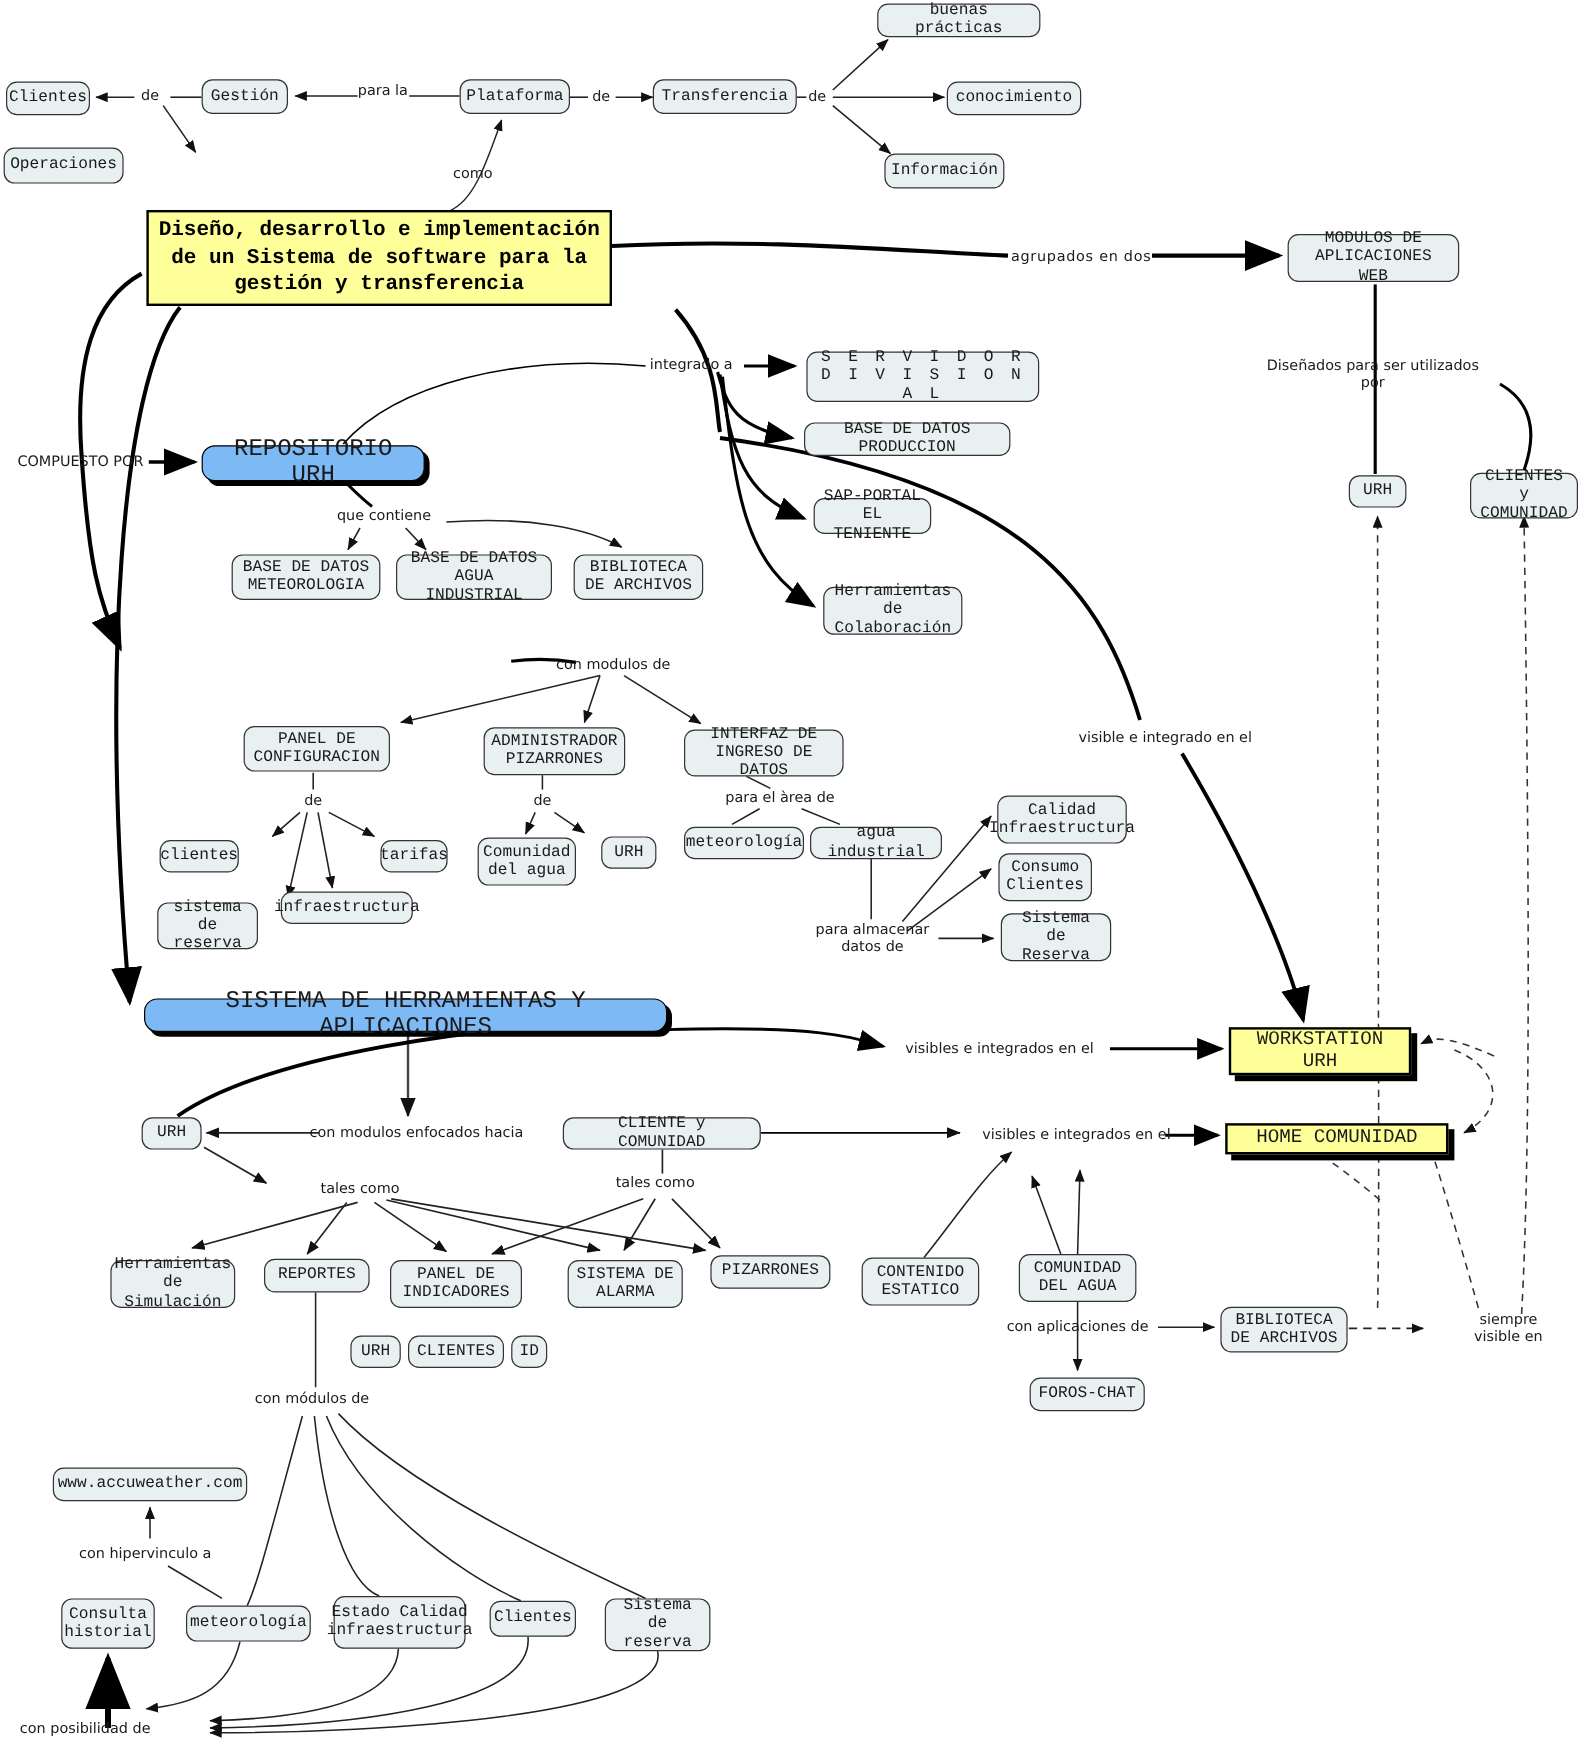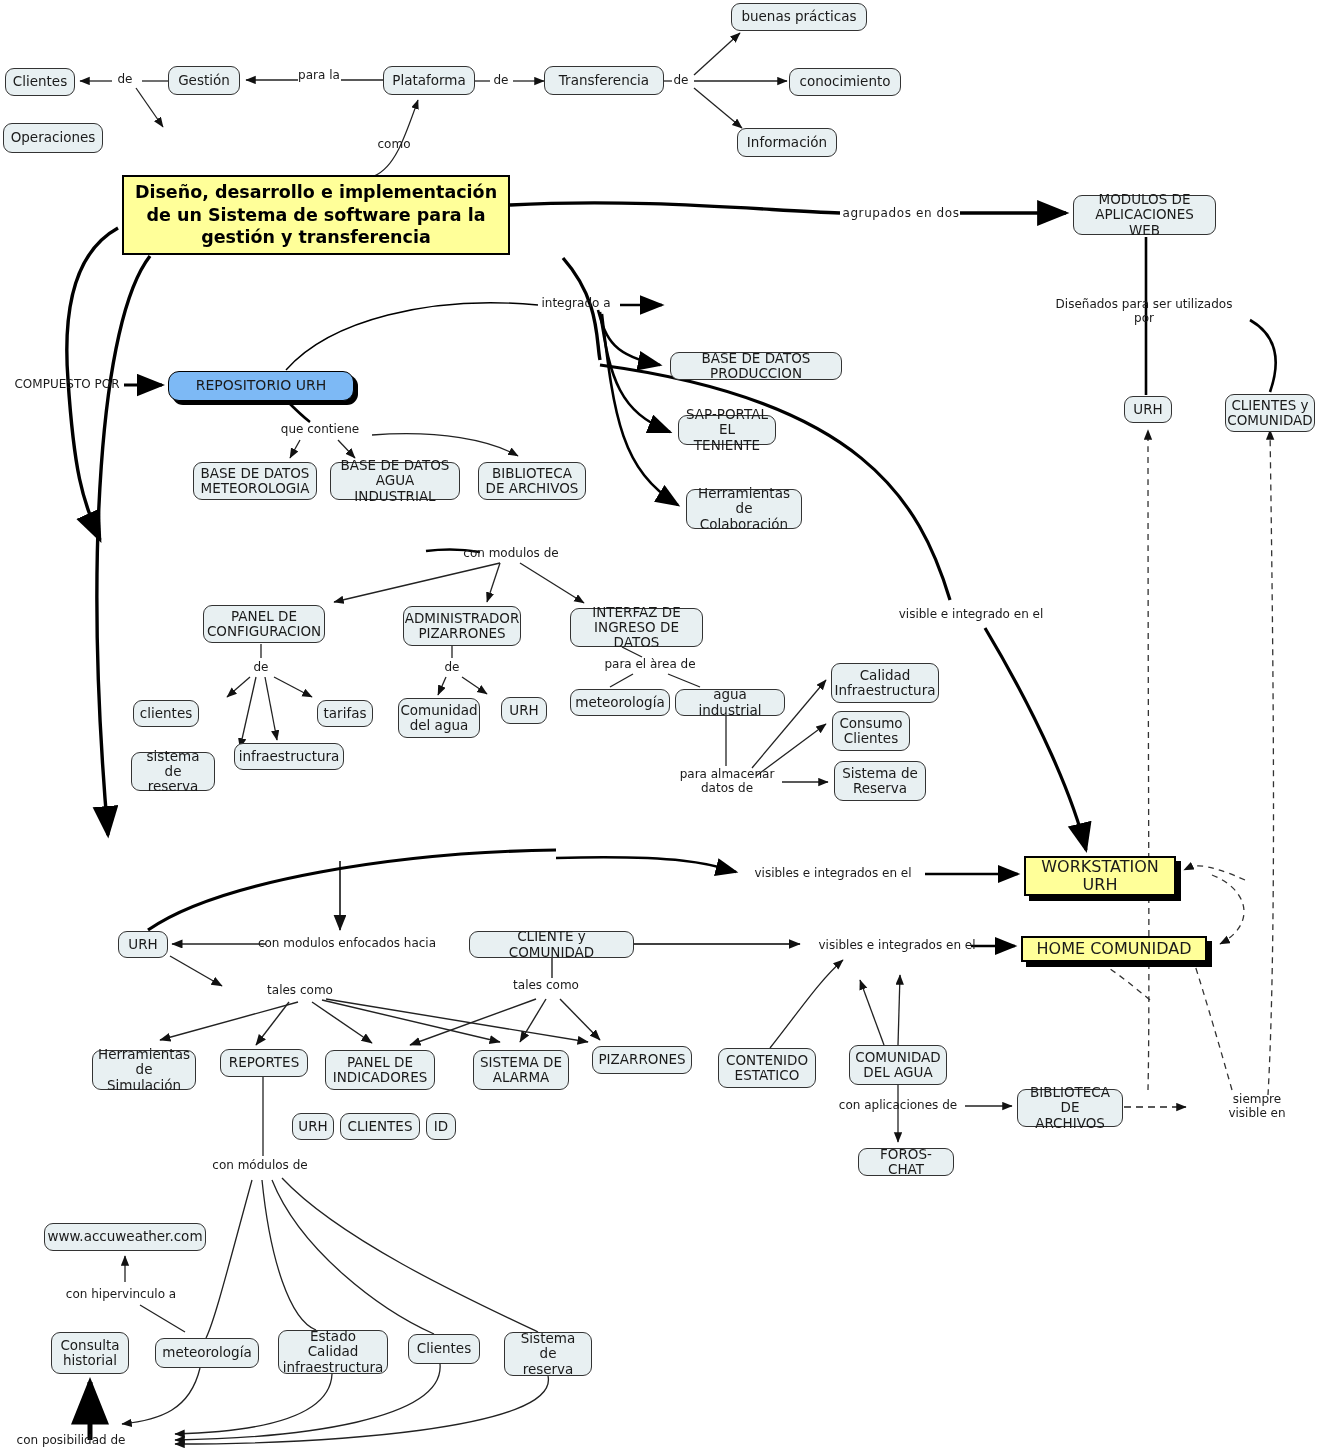--- a/index.html
+++ b/index.html
@@ -31,26 +31,27 @@
     justify-content: center;
     text-align: center;
     background: #e8f0f2;
     border: 1.3px solid #333333;
     border-radius: 9px;
     color: #1a1a1a;
     font-size: 13.5px;
     line-height: 1.12;
     padding: 2px 6px;
     white-space: pre-line;
+    font-family: Liberation Mono, monospace;
   }
   .node.blue {
     background: #7db9f5;
     border: 1.6px solid #000000;
     border-radius: 11px;
-    font-size: 14px;
+    font-size: 20px;
     box-shadow: 4px 4px 0 #000000;
   }
   .node.yellow {
     background: #ffff99;
     border: 2px solid #000000;
     border-radius: 0;
     font-size: 16px;
     box-shadow: 5px 5px 0 #000000;
   }
   .node.title {
@@ -247,20 +248,22 @@
   <div class="node" style="left:731px;top:3px;width:136px;height:28px">buenas prácticas</div>
   <div class="node" style="left:789px;top:68px;width:112px;height:28px">conocimiento</div>
   <div class="node" style="left:737px;top:128px;width:100px;height:29px">Información</div>
 
   <div class="node title" style="left:122px;top:175px;width:388px;height:80px">Diseño, desarrollo e implementación
 de un Sistema de software para la
 gestión y transferencia</div>
 
   <div class="node" style="left:1073px;top:195px;width:143px;height:40px">MODULOS DE
 APLICACIONES WEB</div>
+  <div class="node spaced" style="left:672px;top:293px;width:194px;height:42px">S E R V I D O R
+D I V I S I O N A L</div>
   <div class="node" style="left:670px;top:352px;width:172px;height:28px">BASE DE DATOS PRODUCCION</div>
   <div class="node" style="left:678px;top:415px;width:98px;height:30px">SAP-PORTAL
 EL TENIENTE</div>
   <div class="node" style="left:686px;top:489px;width:116px;height:40px">Herramientas
 de Colaboración</div>
 
   <div class="node blue" style="left:168px;top:371px;width:186px;height:30px">REPOSITORIO URH</div>
   <div class="node" style="left:193px;top:462px;width:124px;height:38px">BASE DE DATOS
 METEOROLOGIA</div>
   <div class="node" style="left:330px;top:462px;width:130px;height:38px">BASE DE DATOS
@@ -291,20 +294,21 @@
 
   <div class="node" style="left:570px;top:689px;width:100px;height:27px">meteorología</div>
   <div class="node" style="left:675px;top:689px;width:110px;height:27px">agua industrial</div>
   <div class="node" style="left:831px;top:663px;width:108px;height:40px">Calidad
 Infraestructura</div>
   <div class="node" style="left:832px;top:711px;width:78px;height:40px">Consumo
 Clientes</div>
   <div class="node" style="left:834px;top:761px;width:92px;height:40px">Sistema de
 Reserva</div>
 
+  <div class="node blue" style="left:120px;top:832px;width:436px;height:28px">SISTEMA DE HERRAMIENTAS Y APLICACIONES</div>
   <div class="node yellow" style="left:1024px;top:856px;width:152px;height:40px">WORKSTATION
 URH</div>
   <div class="node yellow" style="left:1021px;top:936px;width:186px;height:26px">HOME COMUNIDAD</div>
 
   <div class="node" style="left:118px;top:931px;width:50px;height:27px">URH</div>
   <div class="node" style="left:469px;top:931px;width:165px;height:27px">CLIENTE y COMUNIDAD</div>
 
   <div class="node" style="left:92px;top:1050px;width:104px;height:40px">Herramientas
 de Simulación</div>
   <div class="node" style="left:220px;top:1049px;width:88px;height:28px">REPORTES</div>

